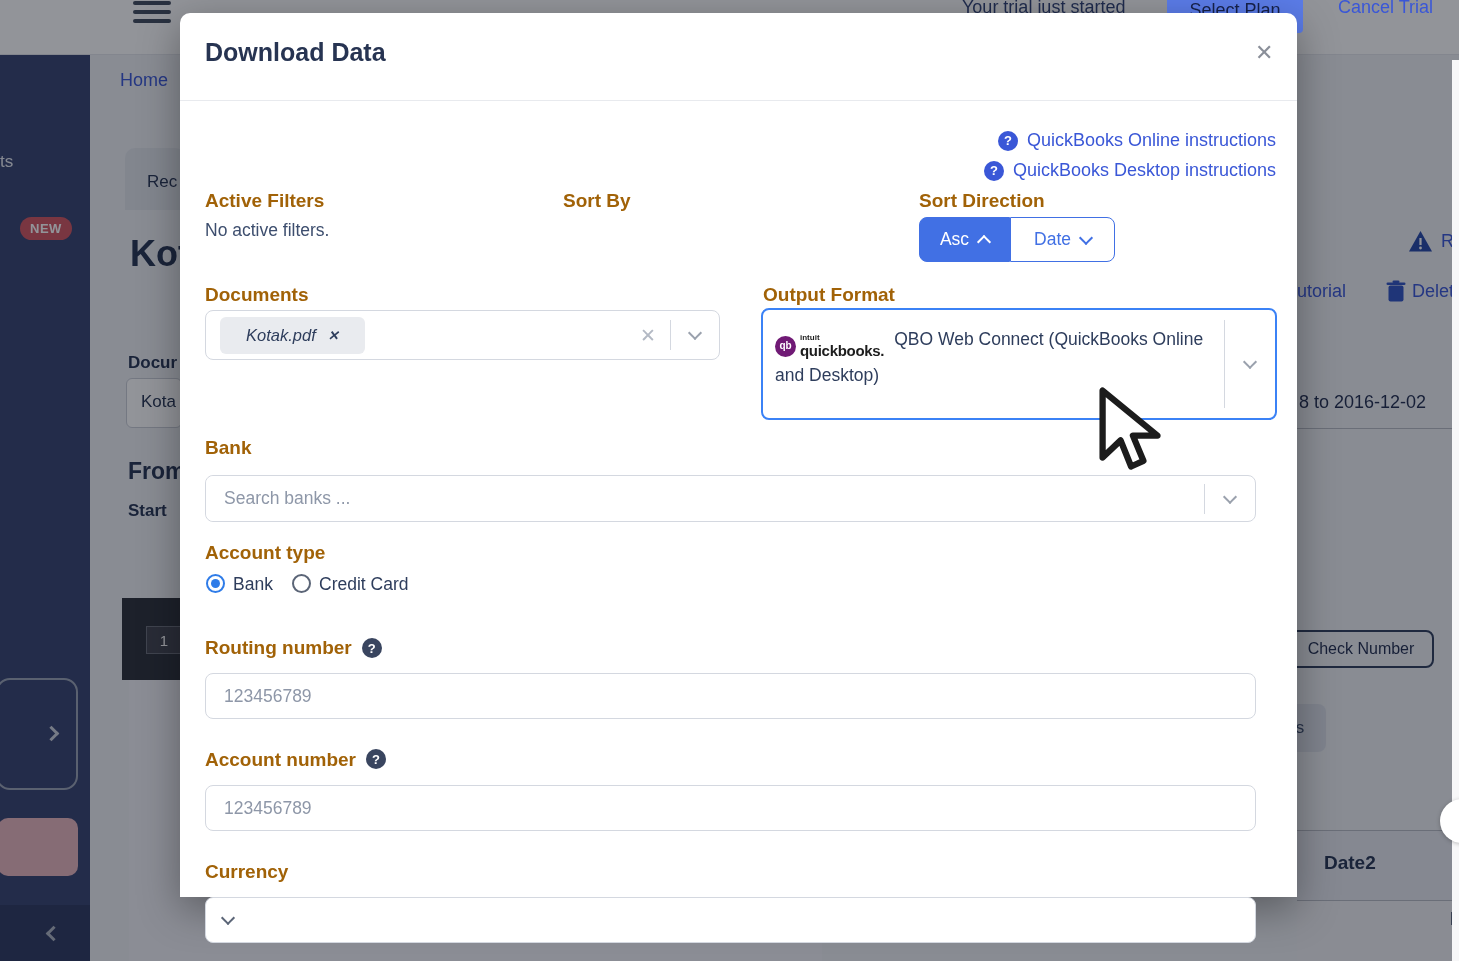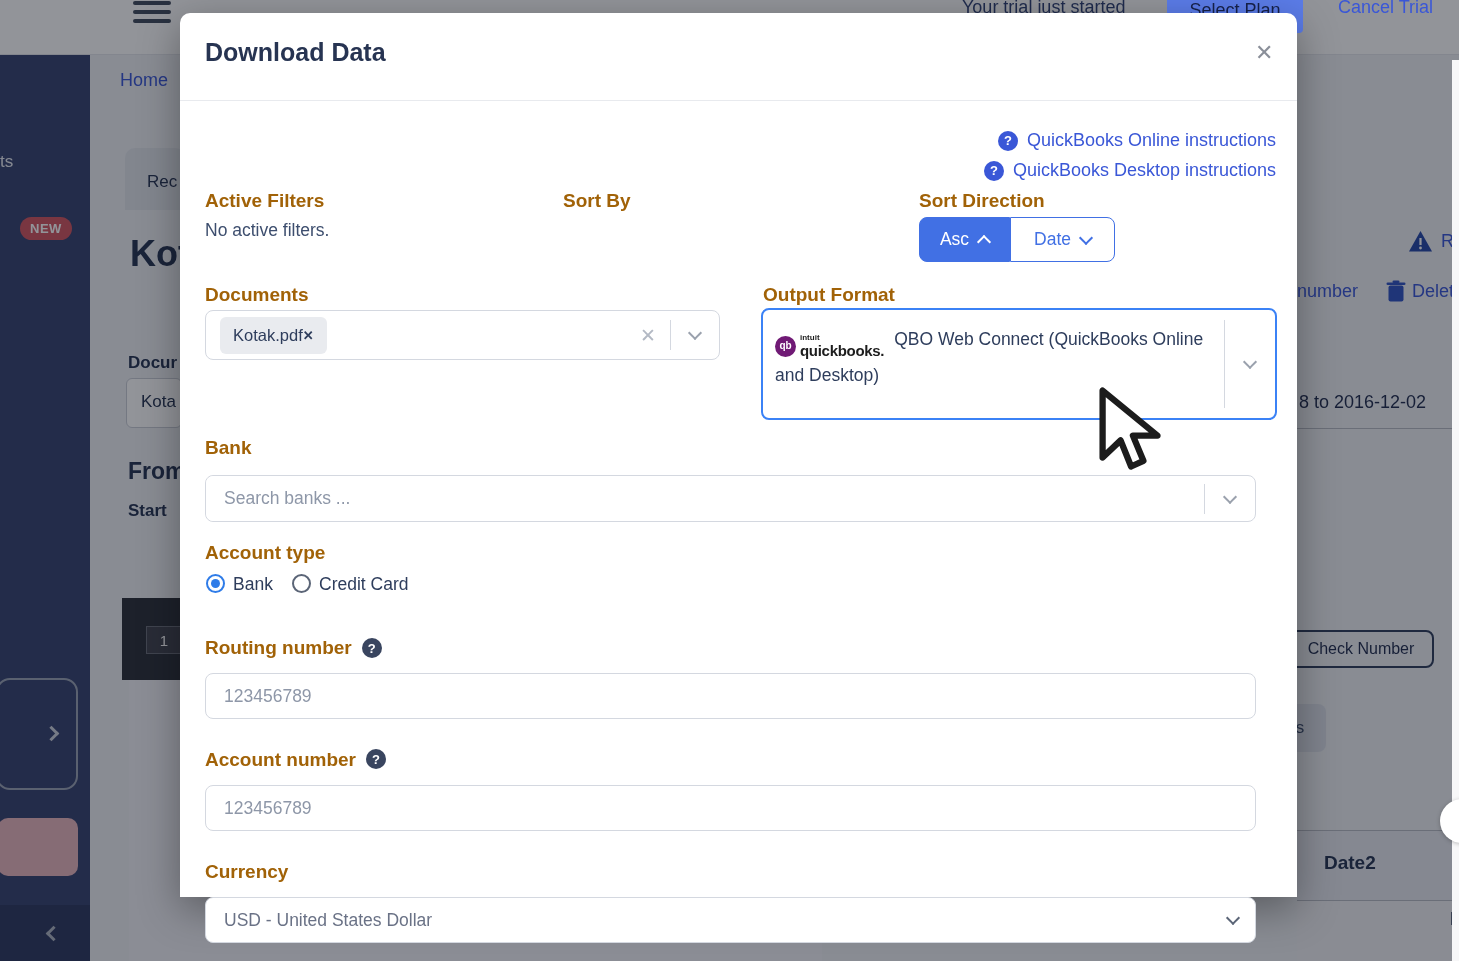--- a/index.html
+++ b/index.html
@@ -52,21 +52,21 @@
   .plain-text { font-size:17.5px; color:#3d4e6e; }
   .select-box { border:1px solid #d4d8e0; border-radius:8px; background:#fff; display:flex; align-items:center; }
   .select-box .val { font-size:17.5px; color:#2e3d5c; padding-left:18px; }
   .vdiv { width:1px; background:#d4d8e0; height:30px; }
   .chev { display:inline-block; width:10px; height:10px; border-right:2.5px solid #9aa1ad; border-bottom:2.5px solid #9aa1ad; transform:rotate(45deg); }
   .chev.up { transform:rotate(-135deg); }
   .chev.blue { border-color:#4170e4; }
   .chev.white { border-color:#ffffff; }
   .seg-asc { background:#4170e4; color:#fff; border:1.5px solid #4170e4; border-radius:8px 0 0 8px; font-size:17.5px; display:flex; align-items:center; justify-content:center; gap:10px; }
   .seg-desc { background:#fff; color:#4170e4; border:1.5px solid #4170e4; border-radius:0 8px 8px 0; font-size:17.5px; display:flex; align-items:center; justify-content:center; gap:10px; }
-  .chip { background:#e9ebef; border-radius:6px; display:inline-flex; align-items:center; gap:0; padding:9px 13px; font-size:16.5px; color:#2e3d5c; }
+  .chip { background:#e9ebef; border-radius:6px; display:inline-flex; align-items:center; gap:12px; padding:9px 26px; font-size:16.5px; color:#2e3d5c;font-style:italic; }
   .chip .x { font-size:13px; font-weight:700; color:#2e3d5c; cursor:pointer; }
   .clear-x { color:#b3b9c4; font-size:19px; font-weight:400; cursor:pointer; }
   .focus-box { border:2px solid #3b82f6; border-radius:8px; background:#fff; display:flex; }
   .of-text { font-size:17.5px; color:#2e3d5c; line-height:34px; }
   .qb-logo { display:inline-flex; align-items:center; gap:4px; vertical-align:-4px; margin-right:10px; }
   .qb-circle { width:21px; height:21px; border-radius:50%; background:#701a75; color:#fff; font-size:10px; font-weight:700; display:inline-flex; align-items:center; justify-content:center; }
   .qb-words { display:inline-flex; flex-direction:column; line-height:1; }
   .qb-small { font-size:8px; color:#1d1d1d; font-weight:700; margin-bottom:1px; }
   .qb-main { font-size:15px; color:#1d1d1d; font-weight:700; letter-spacing:-.3px; }
   .text-input { width:100%; height:100%; border:1px solid #d4d8e0; border-radius:8px; font-size:17.5px; color:#2e3d5c; padding-left:18px; font-family:"Liberation Sans",sans-serif; outline:none; background:#fff; }
@@ -114,21 +114,21 @@
 <div class="abs pdf-page-box" style="left:146px; top:626px; width:36px; height:28px; z-index:3;">1</div>
 <div class="abs pdf-doc" style="left:129px; top:680px; width:693px; height:281px; z-index:2;"></div>
 
 <svg class="abs" style="left:1408px; top:230px; z-index:2;" width="25" height="23" viewBox="0 0 25 23">
   <path d="M12.5 1 L24 21.5 L1 21.5 Z" fill="#2547a8"></path>
   <rect x="11.4" y="8" width="2.2" height="7" fill="#fff"></rect>
   <circle cx="12.5" cy="18" r="1.4" fill="#fff"></circle>
 </svg>
 <div class="abs bg-link" style="left:1441px; top:231px; font-size:18px; z-index:2;">R</div>
 
-<div class="abs bg-link" style="left:1297px; top:281px; font-size:18px; z-index:2;">number</div>
+<div class="abs bg-link" style="left:1297px; top:281px; font-size:18px; z-index:2;">utorial</div>
 <svg class="abs" style="left:1386px; top:280px; z-index:2;" width="20" height="22" viewBox="0 0 20 22">
   <rect x="2.5" y="5.5" width="15" height="16" rx="2" fill="#2f52c4"></rect>
   <rect x="0.5" y="2.5" width="19" height="2.6" rx="1.3" fill="#2f52c4"></rect>
   <rect x="6.5" y="0.5" width="7" height="2.6" rx="1.3" fill="#2f52c4"></rect>
 </svg>
 <div class="abs bg-link" style="left:1412px; top:281px; font-size:18px; z-index:2;">Delet</div>
 
 <div class="abs bg-text" style="left:1299px; top:392px; font-size:18px; z-index:2;">8 to 2016-12-02</div>
 <div class="abs" style="left:1452px; top:390px; width:3px; height:24px; background:#1f2b4d; z-index:2;"></div>
 <div class="abs tbl-line" style="left:1297px; top:428px; width:162px; z-index:2;"></div>
@@ -240,21 +240,20 @@
   <div class="abs" style="left:25px; top:736px; display:flex; gap:10px;">
     <span class="sec-label">Account number</span>
     <span class="q-icon dark">?</span>
   </div>
   <div class="abs" style="left:25px; top:772px; width:1051px; height:46px;">
     <input class="text-input" placeholder="123456789" style="">
   </div>
 
   <div class="abs sec-label" style="left:25px; top:848px;">Currency</div>
   <div class="abs select-box" style="left:25px; top:884px; width:1051px; height:46px;">
-    <span class="val" style="flex:1; color:#6a7286;">USD - United States Dollar</span>
     <span style="width:44px; display:flex; align-items:center; justify-content:center;">
         <span class="chev" style="margin-top:-4px; border-color:#5b6577; border-width:2px;"></span>
       </span>
   </div>
 
 </div>
 
 <svg class="abs cursor-svg" style="left:1096px; top:386px;" width="72" height="92" viewBox="0 0 24 30">
   <path d="M2.2 1.2 L2.2 23.5 L8.2 17.8 L11.7 26.5 L15.8 24.6 L12.3 16.2 L20.5 16.2 Z" fill="#ffffff" stroke="#1c1c1c" stroke-width="2.1" stroke-linejoin="round"></path>
 </svg>

